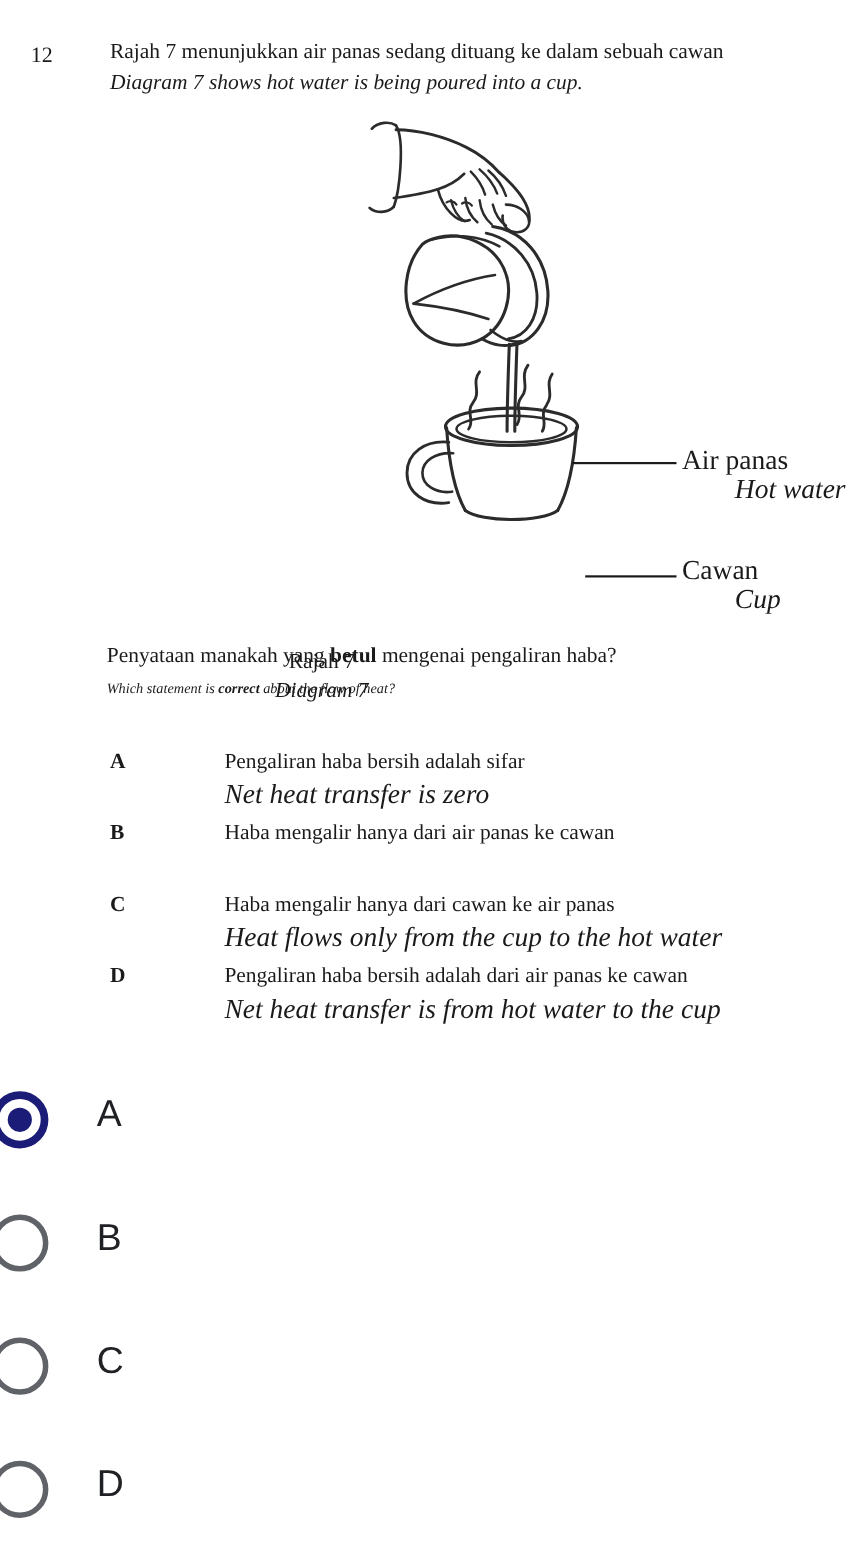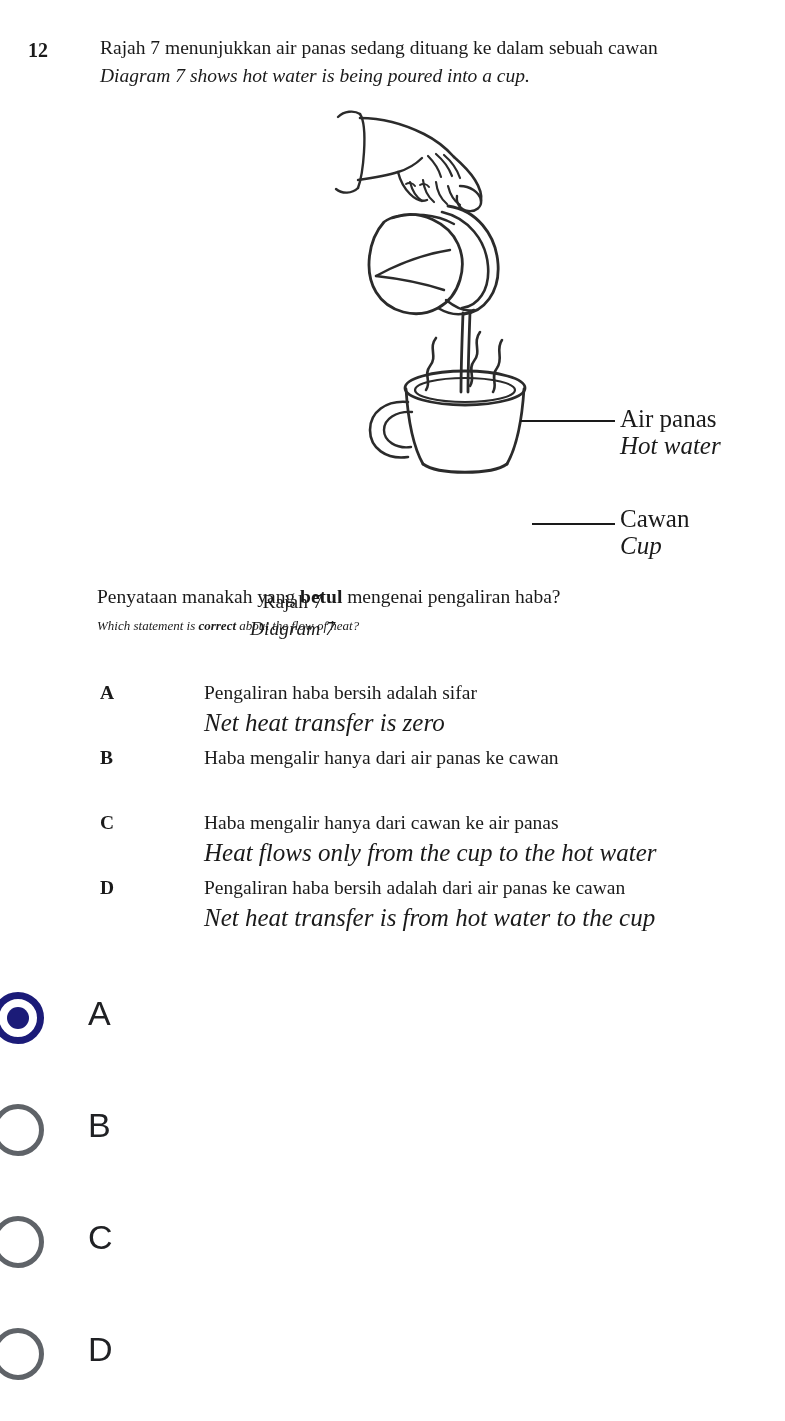--- a/index.html
+++ b/index.html
@@ -21,21 +21,21 @@
     position: absolute;
     left: 0;
     top: 0;
     width: 785px;
   }
   .q-number {
     position: absolute;
     left: 28px;
     top: 40px;
     font-family: "Liberation Serif", serif;
-    font-weight: bold;
+    font-weight: normal;
     font-size: 20px;
     line-height: 1;
   }
   .stem-lines {
     position: absolute;
     left: 100px;
     top: 34px;
     width: 700px;
   }
   .stem-my {
@@ -65,21 +65,21 @@
     width: 330px;
     height: 400px;
   }
 
   .label-group {
     position: absolute;
     font-size: 25px;
     line-height: 27px;
   }
   .label-my { font-style: normal; }
-  .label-en { font-style: italic; }
+  .label-en { font-style: italic; margin-left: 48px; }
 
   #label-hotwater { left: 620px; top: 305px; }
   #label-cup      { left: 620px; top: 405px; }
 
   .leader-line {
     position: absolute;
     height: 0;
     border-top: 2px solid #1a1a1a;
   }
   #leader-hotwater { left: 520px; top: 320px; width: 95px; }

